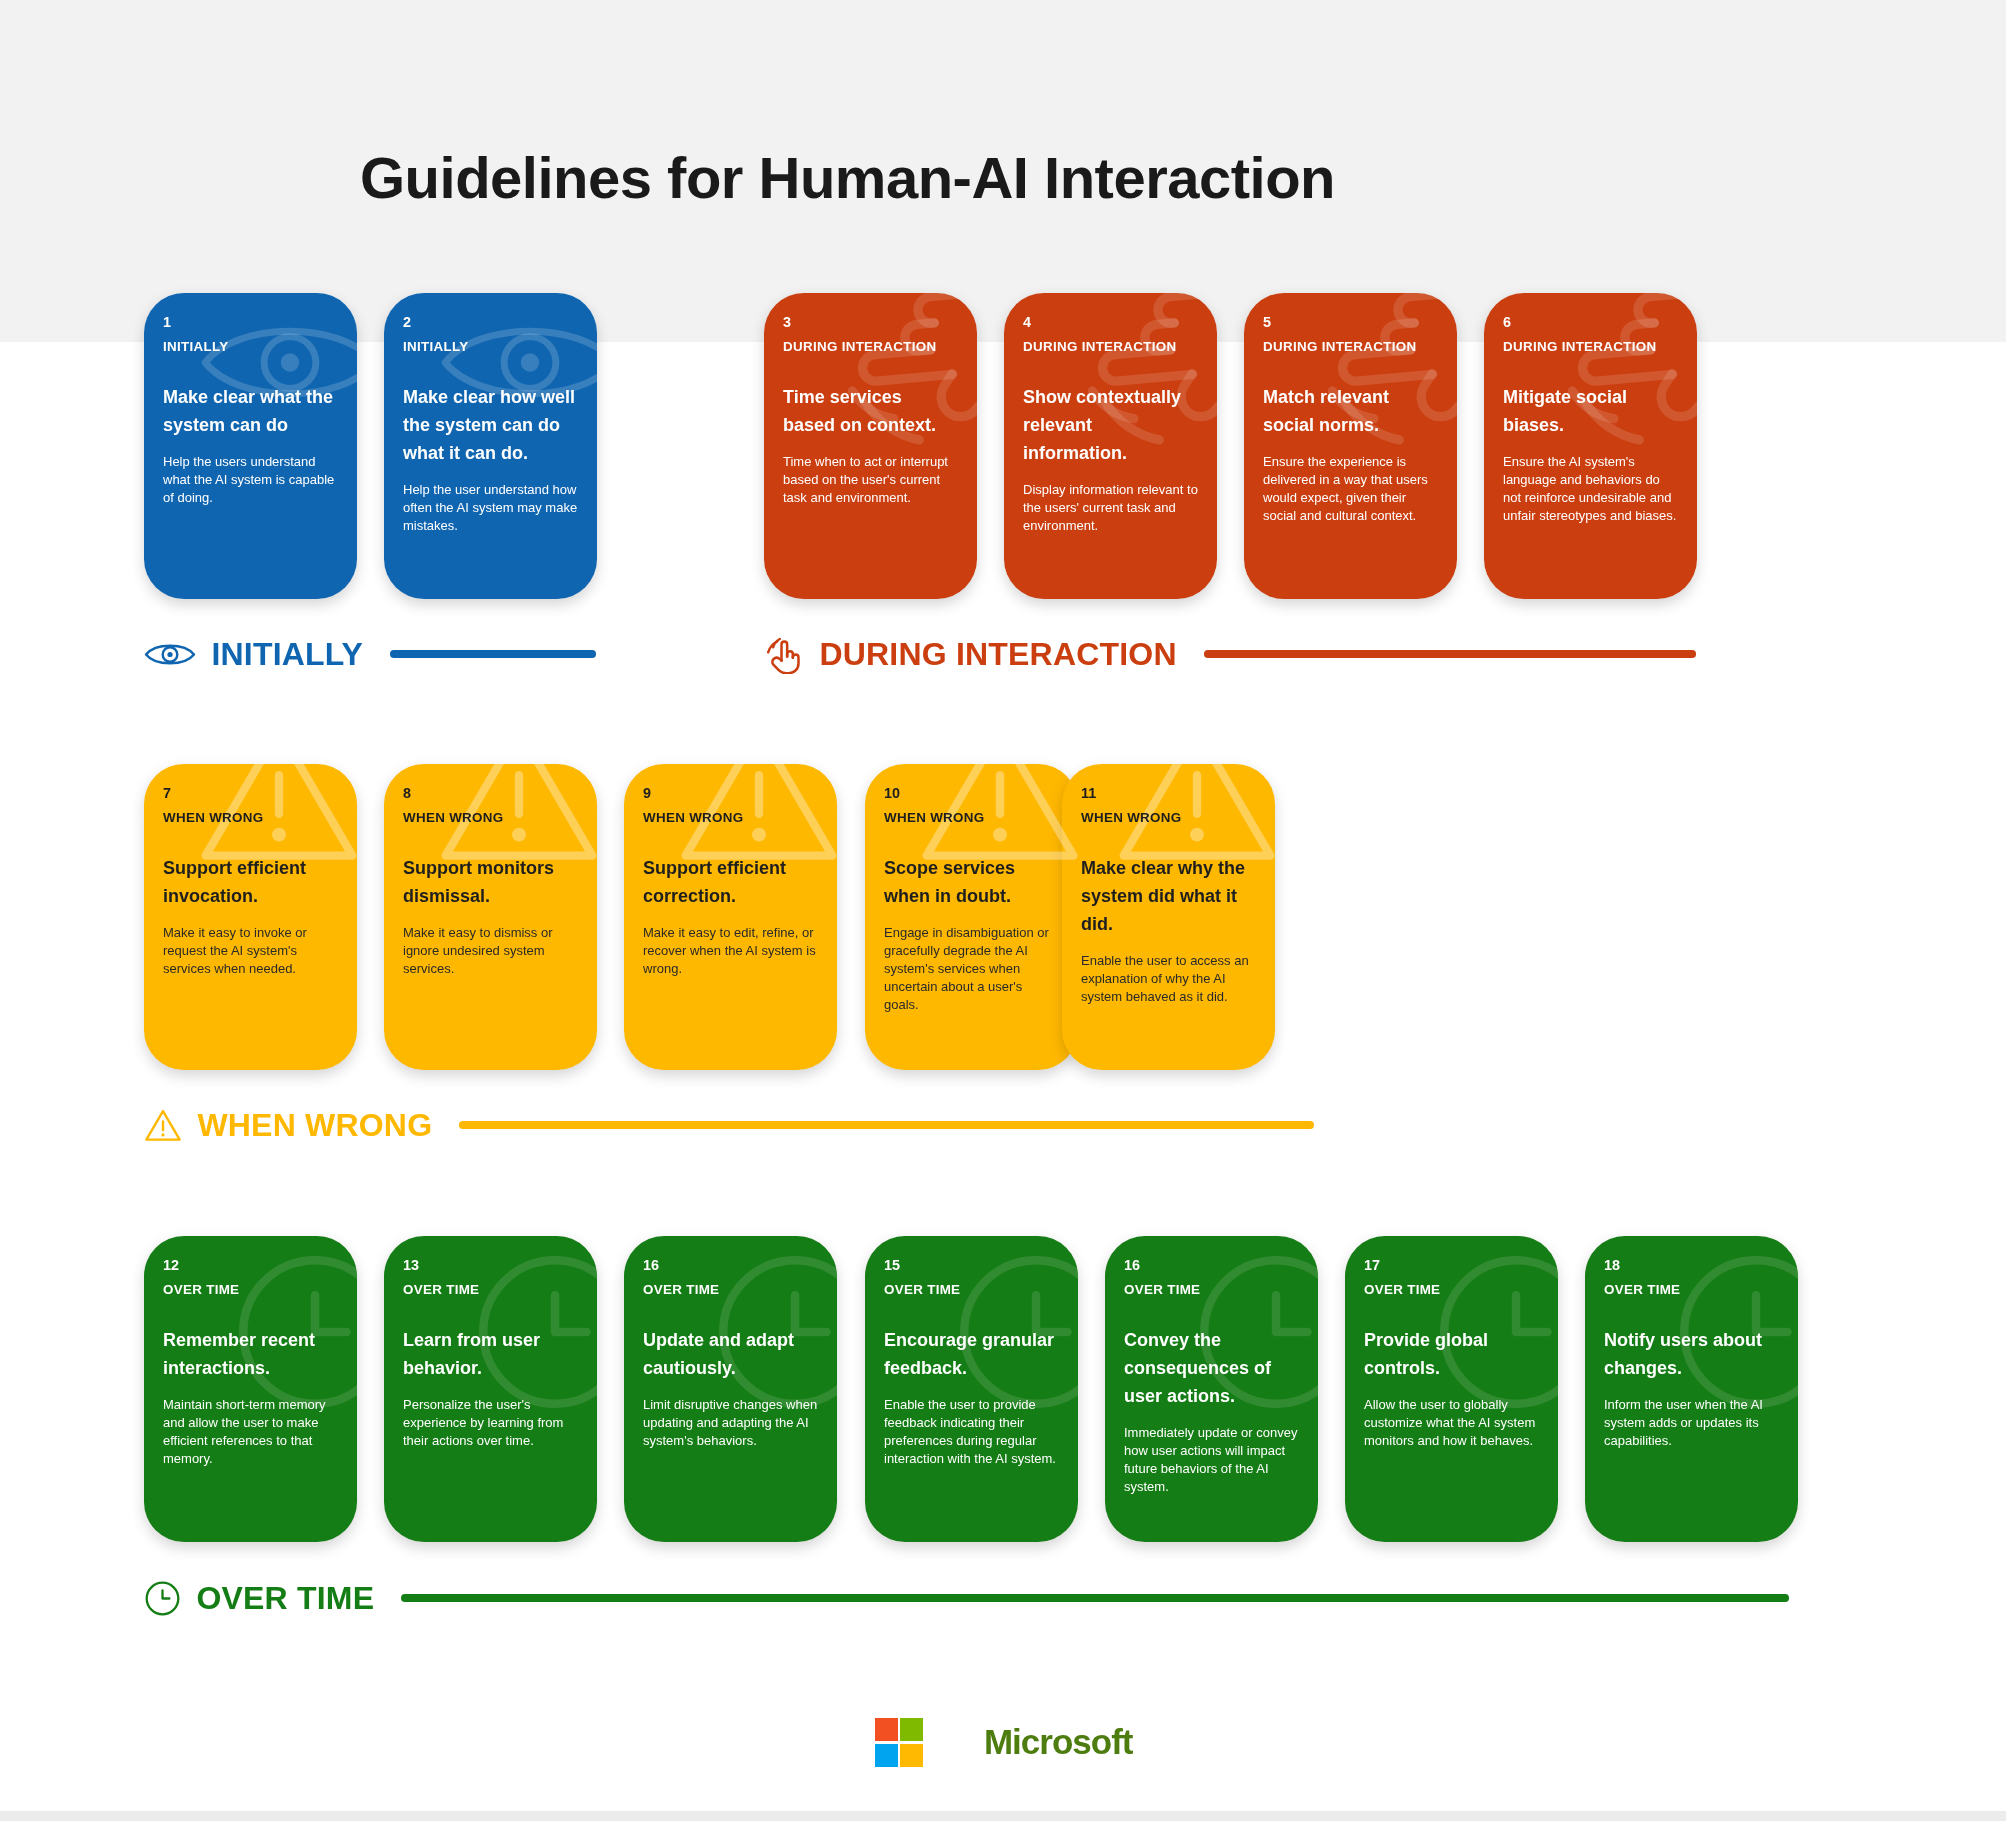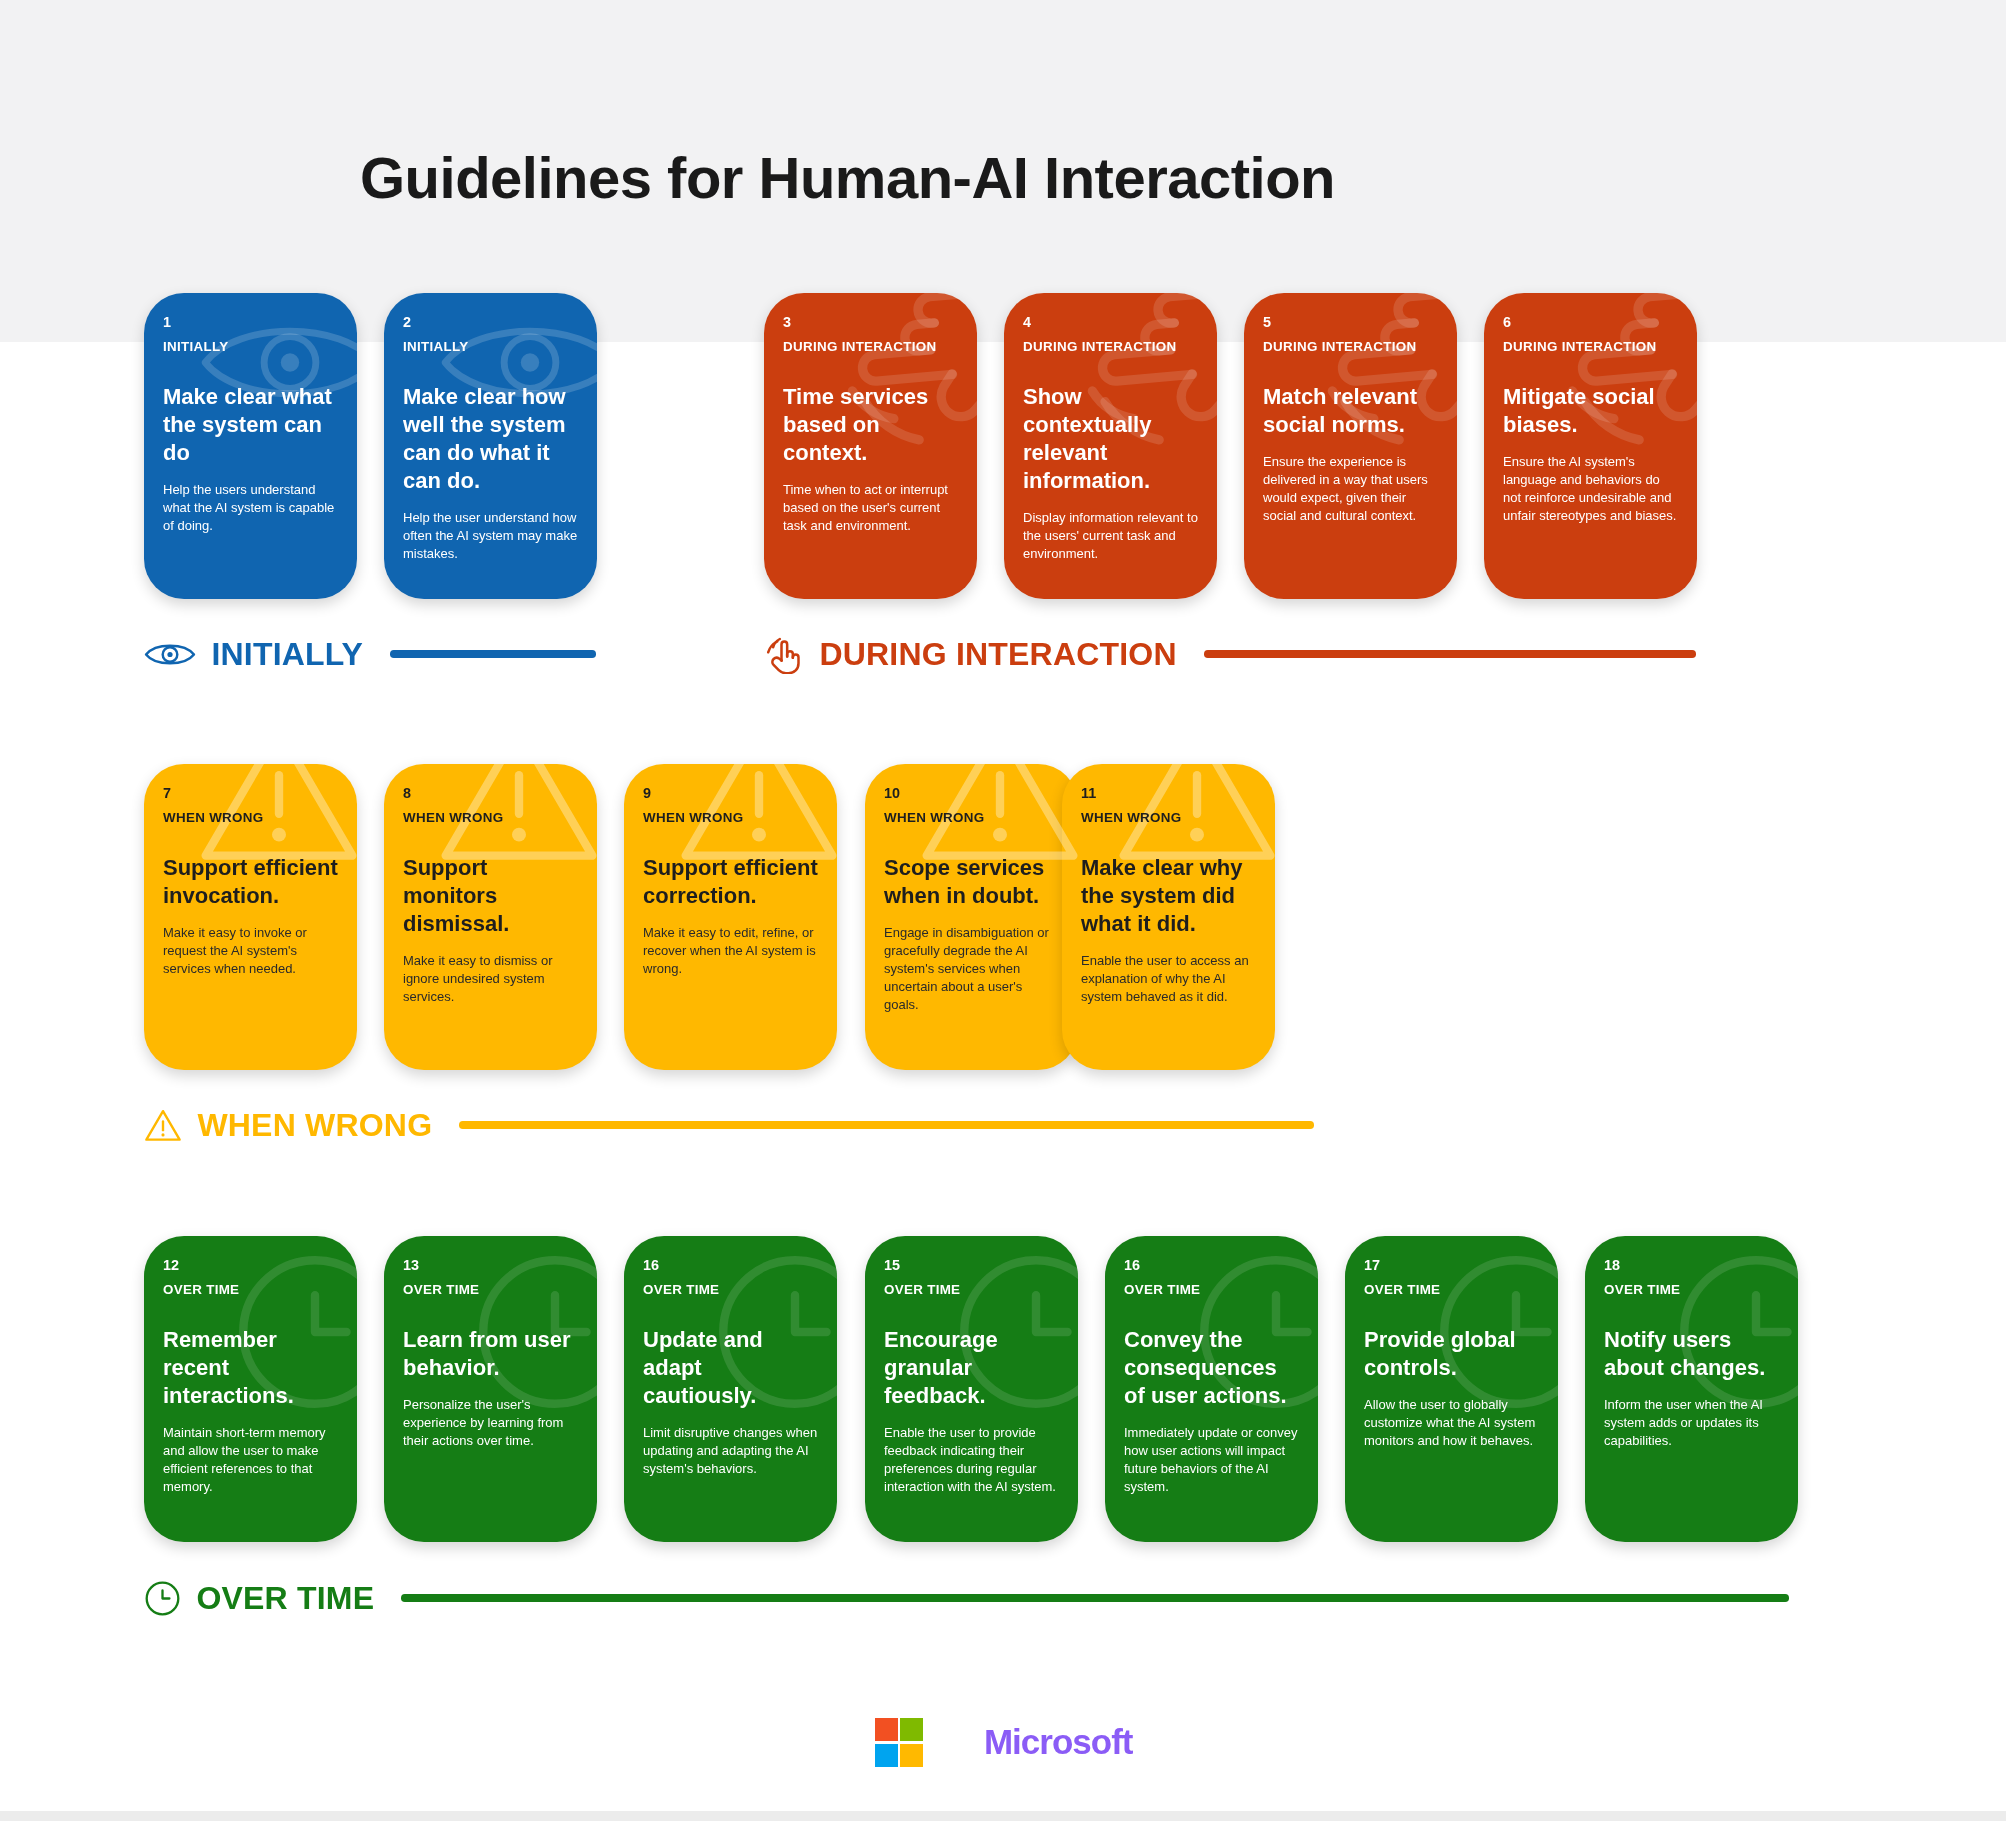--- a/index.html
+++ b/index.html
@@ -19,42 +19,42 @@
     position:absolute;width:213px;height:306px;border-radius:40px;
     padding:13.4px 19px 19px 19px;box-sizing:border-box;overflow:hidden;
     box-shadow:0 5.8px 13.4px rgba(0,0,0,.16);
   }
   .card.blue{background:#1065b0;color:#ffffff;}
   .card.red{background:#cb3e0f;color:#ffffff;}
   .card.yellow{background:#ffb800;color:#1e1e1e;}
   .card.green{background:#157d15;color:#ffffff;}
   .num{font-size:14.4px;font-weight:600;margin-top:7.7px;position:relative;z-index:2;}
   .eyebrow{font-size:13.4px;font-weight:700;letter-spacing:0.3px;margin-top:8.6px;position:relative;z-index:2;}
-  .ctitle{font-size:22px;line-height:28px;font-weight:700;margin:29px 0 0 0;position:relative;z-index:2;}
+  .ctitle{font-size:18px;line-height:28px;font-weight:700;margin:29px 0 0 0;position:relative;z-index:2;}
   .cbody{font-size:13px;line-height:18px;font-weight:400;margin:14.4px 0 0 0;position:relative;z-index:2;}
   .card.yellow .cbody{color:#2a2a2a;}
   
   .wm{position:absolute;z-index:1;--sw:2.4;pointer-events:none;}
   .card.blue  .wm{width:184px;height:115px;top:11.5px;right:-25px;color:rgba(255,255,255,.17);}
   .card.red   .wm{width:187px;height:187px;top:-21px;right:-37px;color:rgba(255,255,255,.13);transform:rotate(-95deg);}
   .card.yellow .wm{width:168px;height:154px;top:-50px;right:-5.8px;color:rgba(255,255,255,.34);}
   .card.green .wm{width:168px;height:168px;top:11.5px;right:-42px;color:rgba(255,255,255,.12);}
   
   .sec{position:absolute;height:60px;display:flex;align-items:center;gap:15.4px;color:var(--c);}
   .slabel{font-size:32px;font-weight:700;letter-spacing:0.2px;white-space:nowrap;}
   .sline{flex:1;height:8.6px;border-radius:3.8px;background:var(--c);margin-left:11.5px;}
   .sic{--sw:3;flex:0 0 auto;}
   
   svg .s{fill:none;stroke:currentColor;stroke-width:var(--sw,3);stroke-linecap:round;stroke-linejoin:round;}
   svg .d{fill:currentColor;stroke:none;}
   
   .mslogo{position:absolute;left:0;top:1718px;width:2007px;display:flex;justify-content:center;align-items:center;gap:12.5px;}
   .squares{display:grid;grid-template-columns:23px 23px;grid-template-rows:23px 23px;gap:2.9px;}
   .sq{display:block;width:23px;height:23px;}
-  .mstext{font-size:35px;font-weight:600;color:#8b5cf6;letter-spacing:-1px;margin-left:48px;}
+  .mstext{font-size:35px;font-weight:600;color:#4d7c0f;letter-spacing:-1px;margin-left:48px;}
 </style>
 </head>
 <body>
 
 <svg width="0" height="0" style="position:absolute" aria-hidden="true">
   <defs>
     <symbol id="eye-icon" viewBox="0 0 64 40">
       <path class="s" d="M2.5 20 C14 5.5 50 5.5 61.5 20 C50 34.5 14 34.5 2.5 20 Z"></path>
       <circle class="s" cx="32" cy="20" r="9"></circle>
       <circle class="d" cx="32" cy="20" r="3.2"></circle>

